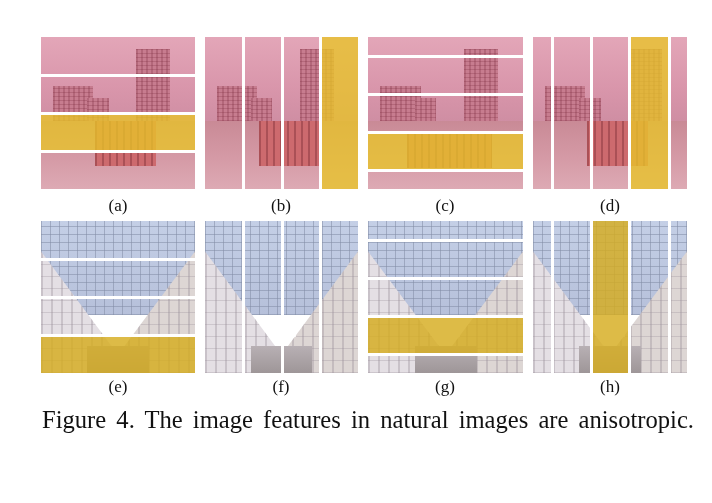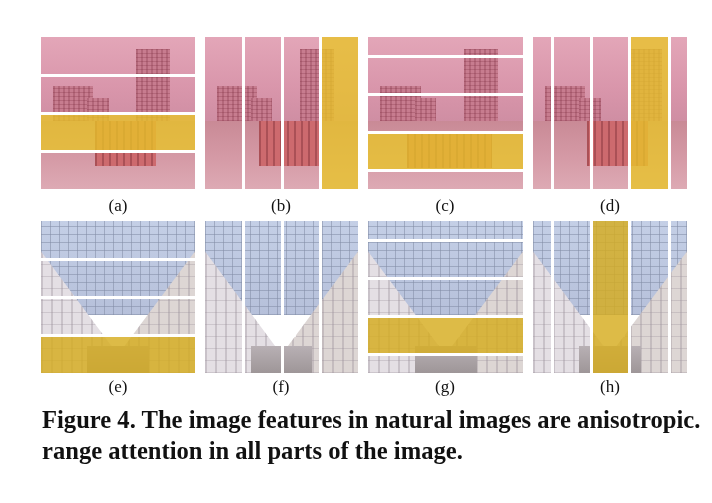--- a/index.html
+++ b/index.html
@@ -39,21 +39,21 @@
   
   .band { position:absolute; }
   .band.h { left:0; right:0; }
   .band.v { top:0; bottom:0; }
   .hl-city { background:rgba(232,196,40,0.78); }
   .hl-arcade { background:rgba(214,172,30,0.82); }
   .sep-h { position:absolute; left:0; right:0; height:3px; background:#ffffff; }
   .sep-v { position:absolute; top:0; bottom:0; width:3px; background:#ffffff; }
   .label { position:absolute; width:160px; text-align:center; font-size:17px; line-height:18px; }
   .caption { position:absolute; left:42px; width:652px; font-size:24.6px; line-height:31px;
-     text-align:justify; text-align-last:left;font-weight:bold; }
+     text-align:justify; text-align-last:left; }
   .caption .line { display:block; text-align:justify; text-align-last:justify; white-space:nowrap; }
   .caption .line.last { text-align-last:left; }
 </style>
 </head>
 <body>
 
 <div class="panel city" style="left:41px;top:37px;width:154px;height:152px;">
   <div class="scene">
     <div class="sky"></div>
     <div class="tower" style="left:62%;top:8%;width:22%;height:85%;"></div>
@@ -175,14 +175,13 @@
   <div class="band v hl-arcade" style="left:38.5%;width:23.5%;"></div>
   <div class="sep-v" style="left:12%;"></div>
   <div class="sep-v" style="left:37%;"></div>
   <div class="sep-v" style="left:62%;"></div>
   <div class="sep-v" style="left:87.5%;"></div>
 </div>
 <div class="label" style="left:530px;top:378px;">(h)</div>
 
 <div class="caption" style="top:404px;">
   <span class="line">Figure 4.  The image features in natural images are anisotropic.</span>
-  <span class="line last">range attention in all parts of the image.</span>
 </div>
 
 </body></html>

